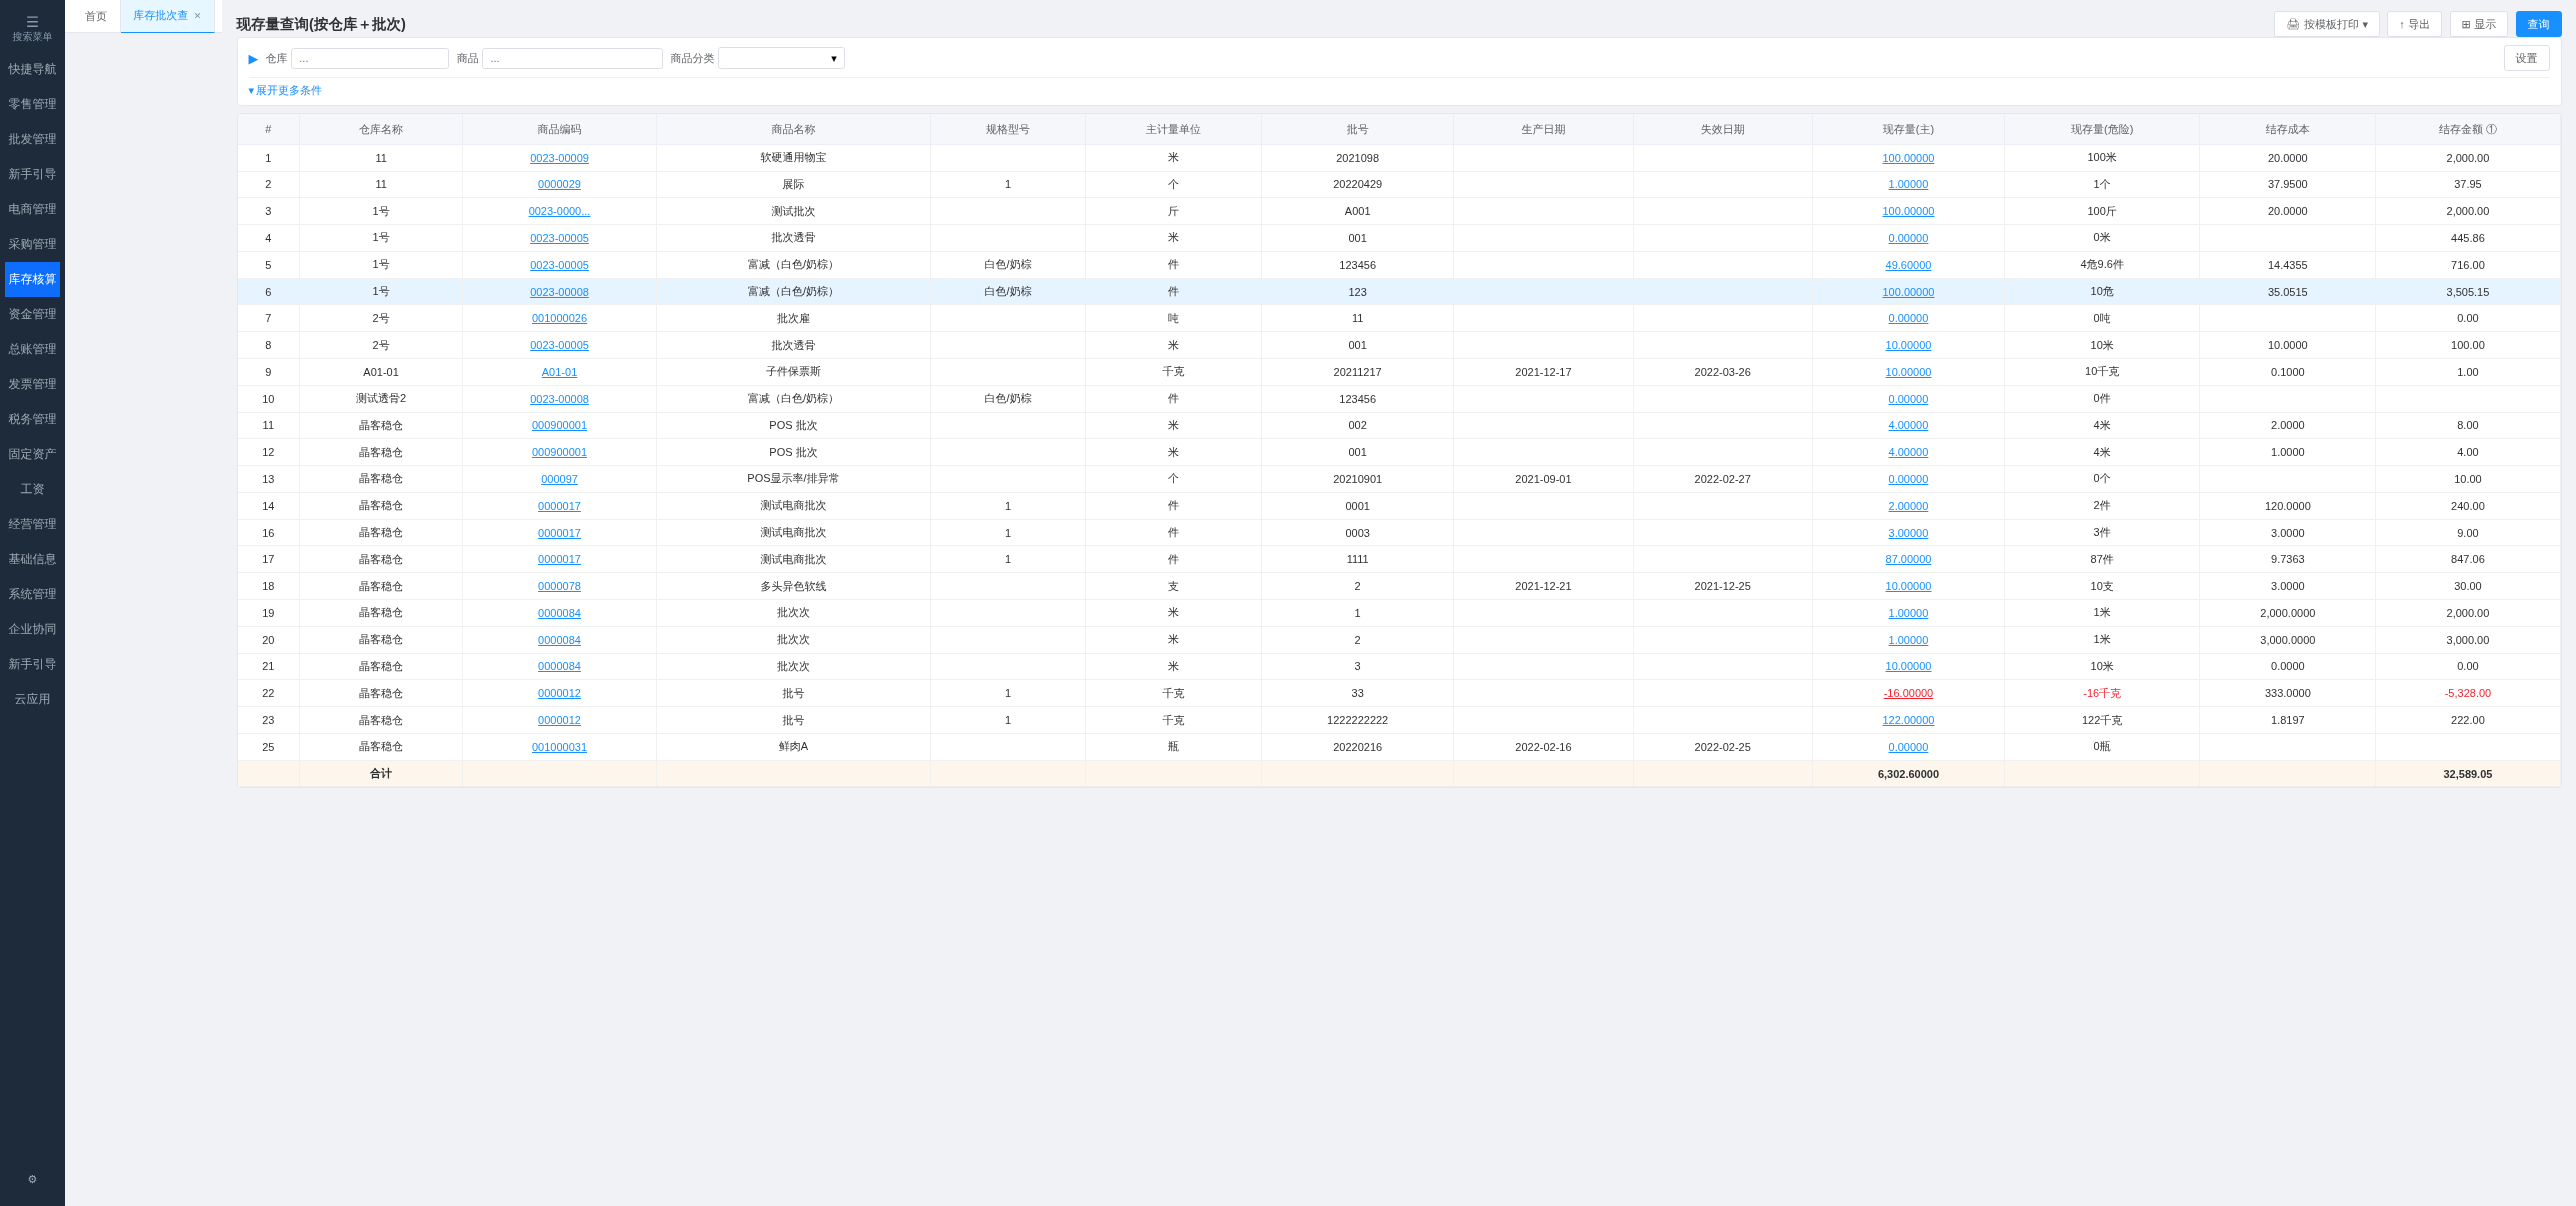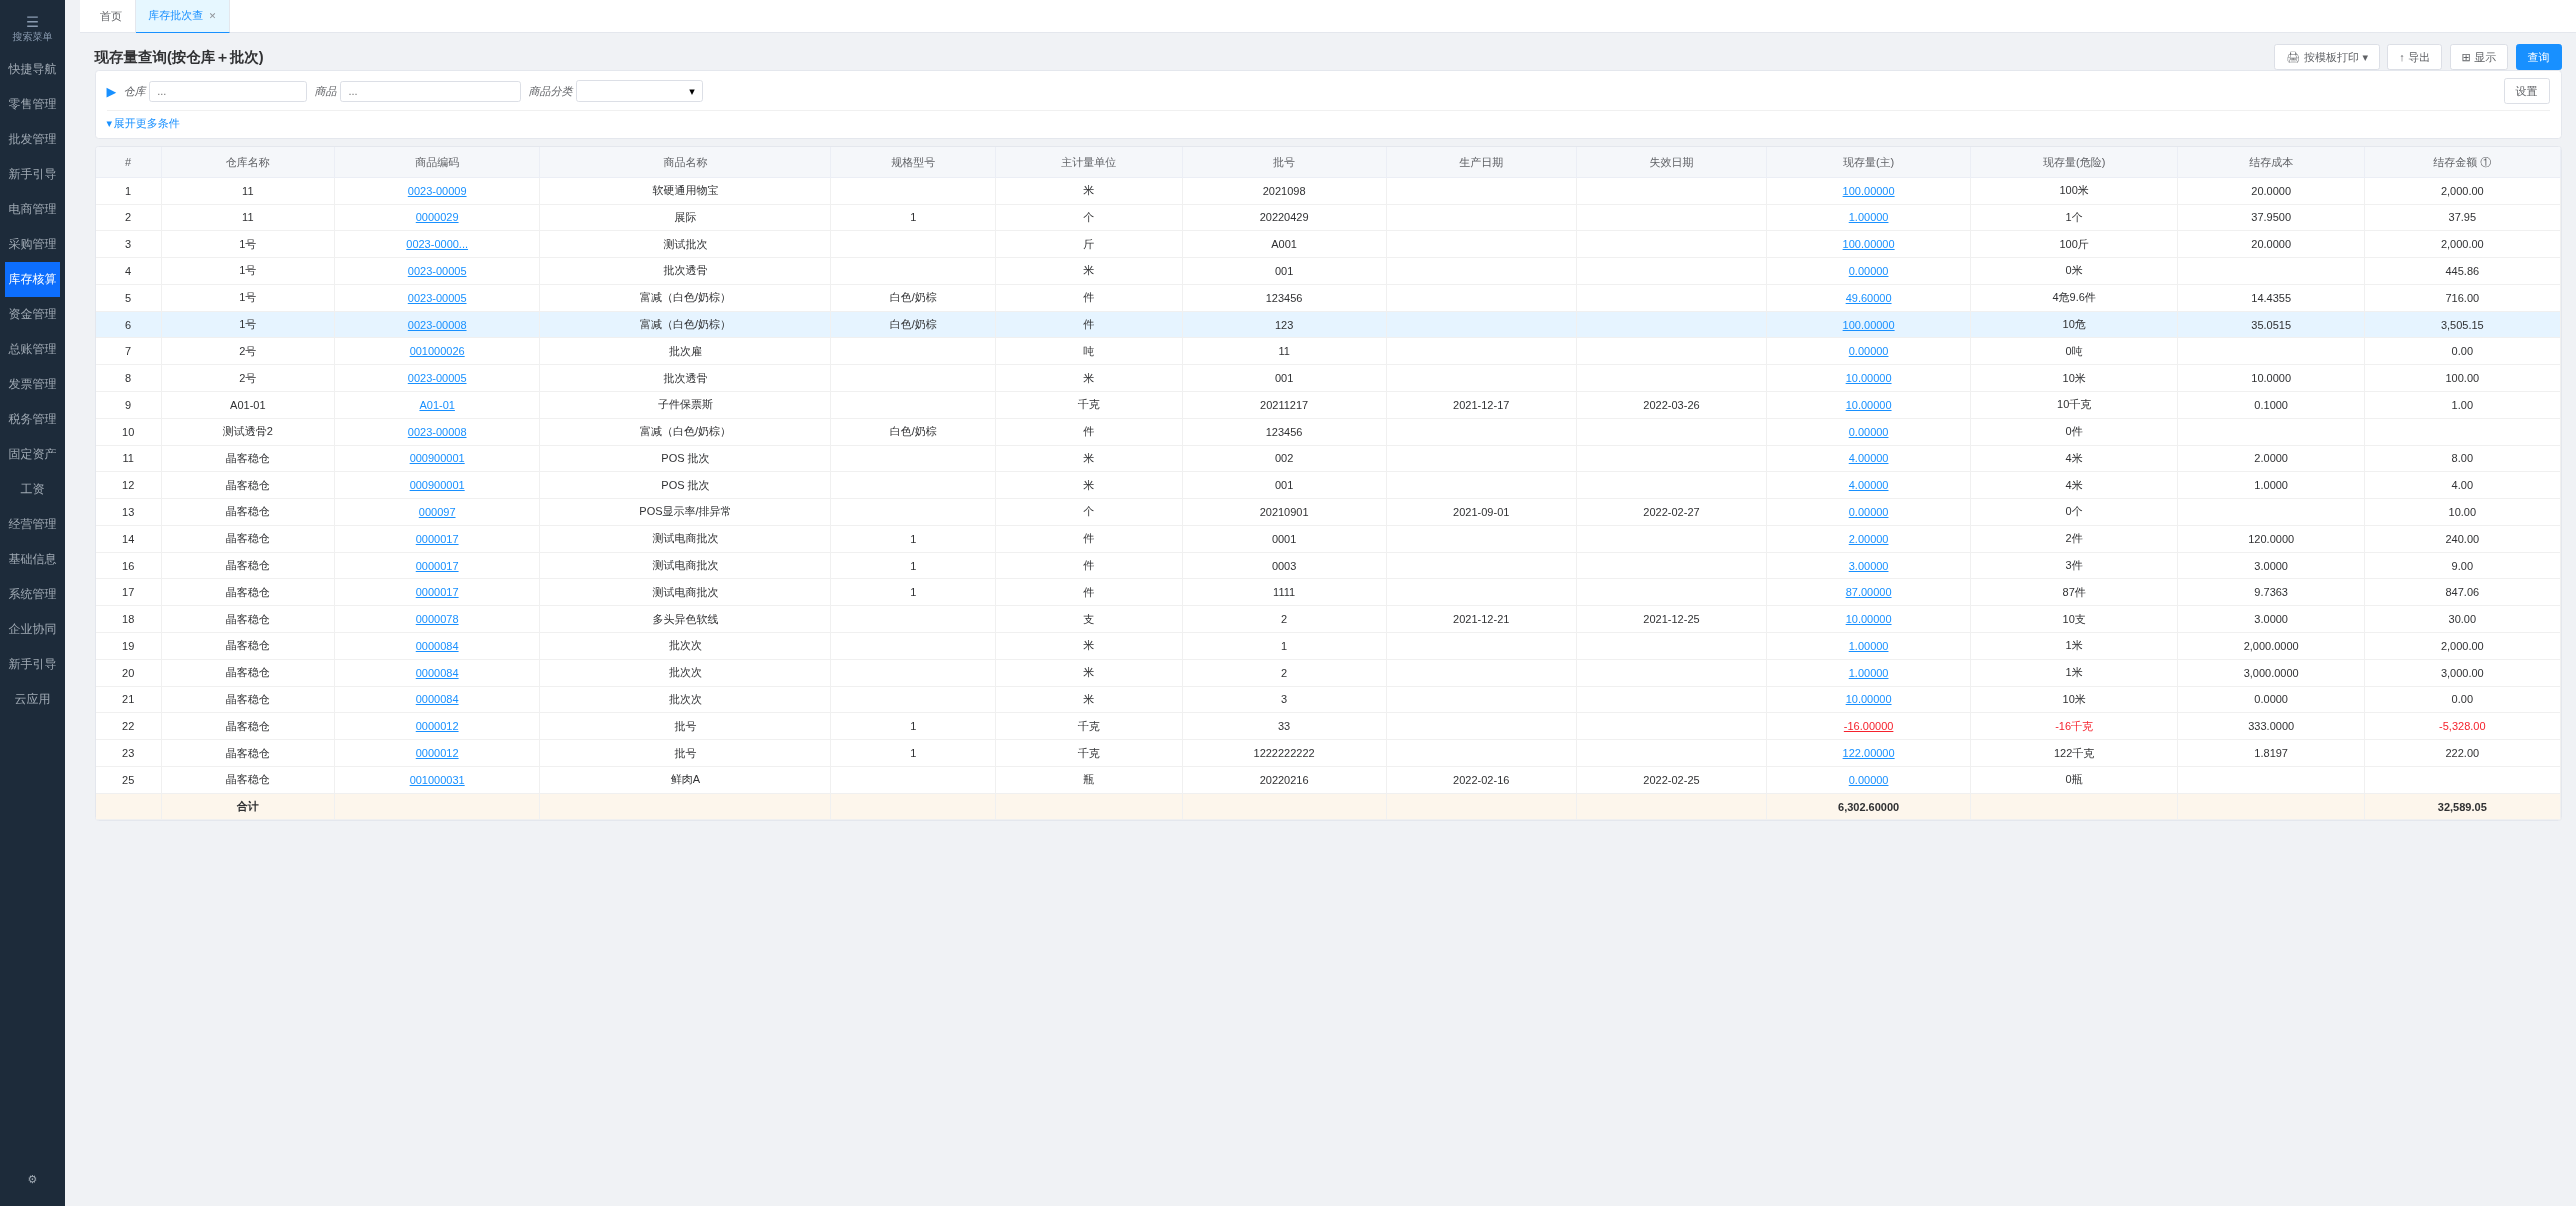--- a/index.html
+++ b/index.html
@@ -7,21 +7,21 @@
 
     
     .sidebar { width: 65px; background: #1d2b3a; color: #a0aab4; display: flex; flex-direction: column; align-items: center; padding-top: 7.2px; flex-shrink: 0; }
     .sidebar-search { width: 100%; text-align: center; padding: 7.2px 3.6px; font-size: 10px; color: #8a9bb0; cursor: pointer; }
     .sidebar-item { width: 100%; text-align: center; padding: 9px 3.6px; font-size: 12px; cursor: pointer; color: #a0aab4; }
     .sidebar-item.active { color: #fff; background: #0d6efd; }
     .sidebar-bottom { margin-top: auto; padding-bottom: 11px; width: 100%; text-align: center; }
     .sidebar-gear { padding: 9px 3.6px; cursor: pointer; color: #a0aab4; }
 
     
-    .main { flex: 1; display: flex; flex-direction: column; overflow: hidden; background: #f0f2f5; padding-left: 15px; }
+    .main { flex: 1; display: flex; flex-direction: row; overflow: hidden; background: #f0f2f5; }
 
     
     .top-tabs { display: flex; align-items: center; background: #fff; border-bottom: 0.9px solid #e4e7ed; height: 33px; padding: 0 7.2px; }
     .tab { padding: 0 12.7px; height: 33px; display: flex; align-items: center; font-size: 11px; cursor: pointer; color: #606266; border-right: 0.9px solid #e4e7ed; }
     .tab.active { color: #1890ff; background: #e6f7ff; border-bottom: 1.8px solid #1890ff; }
     .tab-close { margin-left: 5.4px; color: #909399; font-size: 9px; cursor: pointer; }
 
     
     .page-content { flex: 1; overflow: auto; padding: 11px 14.5px; }
 
@@ -30,21 +30,21 @@
     .page-title { font-size: 14.5px; font-weight: bold; color: #303133; }
     .header-actions { display: flex; gap: 7.2px; align-items: center; }
     .btn { padding: 4.5px 11px; border-radius: 2.7px; border: 0.9px solid #dcdfe6; background: #fff; cursor: pointer; font-size: 11px; color: #606266; display: flex; align-items: center; gap: 3.6px; }
     .btn-primary { background: #1890ff; color: #fff; border-color: #1890ff; }
     .btn-default { background: #fff; color: #606266; }
 
     
     .filter-bar { background: #fff; border: 0.9px solid #e4e7ed; border-radius: 3.6px; padding: 7.2px 11px; margin-bottom: 7.2px; }
     .filter-row { display: flex; align-items: center; gap: 7.2px; }
     .filter-item { display: flex; align-items: center; gap: 3.6px; }
-    .filter-label { color: #606266; white-space: nowrap; font-style: italic; }
+    .filter-label { color: #606266; white-space: nowrap; }
     .filter-input { border: 0.9px solid #dcdfe6; border-radius: 2.7px; padding: 3.6px 7.2px; font-size: 11px; color: #303133; min-width: 109px; outline: none; }
     .expand-btn { color: #1890ff; cursor: pointer; font-size: 11px; display: flex; align-items: center; gap: 1.8px; margin: 0 auto; }
     .filter-divider { width: 100%; border-top: 0.9px solid #f0f0f0; margin: 5.4px 0; }
 
     
     .table-wrap { background: #fff; border: 0.9px solid #e4e7ed; border-radius: 3.6px; overflow: auto; }
     table { width: 100%; border-collapse: collapse; font-size: 11px; }
     thead tr { background: #f5f7fa; }
     th { padding: 7.2px 5.4px; text-align: center; font-weight: 500; color: #606266; border-bottom: 0.9px solid #ebeef5; border-right: 0.9px solid #ebeef5; white-space: nowrap; }
     td { padding: 5.4px 5.4px; text-align: center; color: #303133; border-bottom: 0.9px solid #f0f0f0; border-right: 0.9px solid #f0f0f0; white-space: nowrap; }

